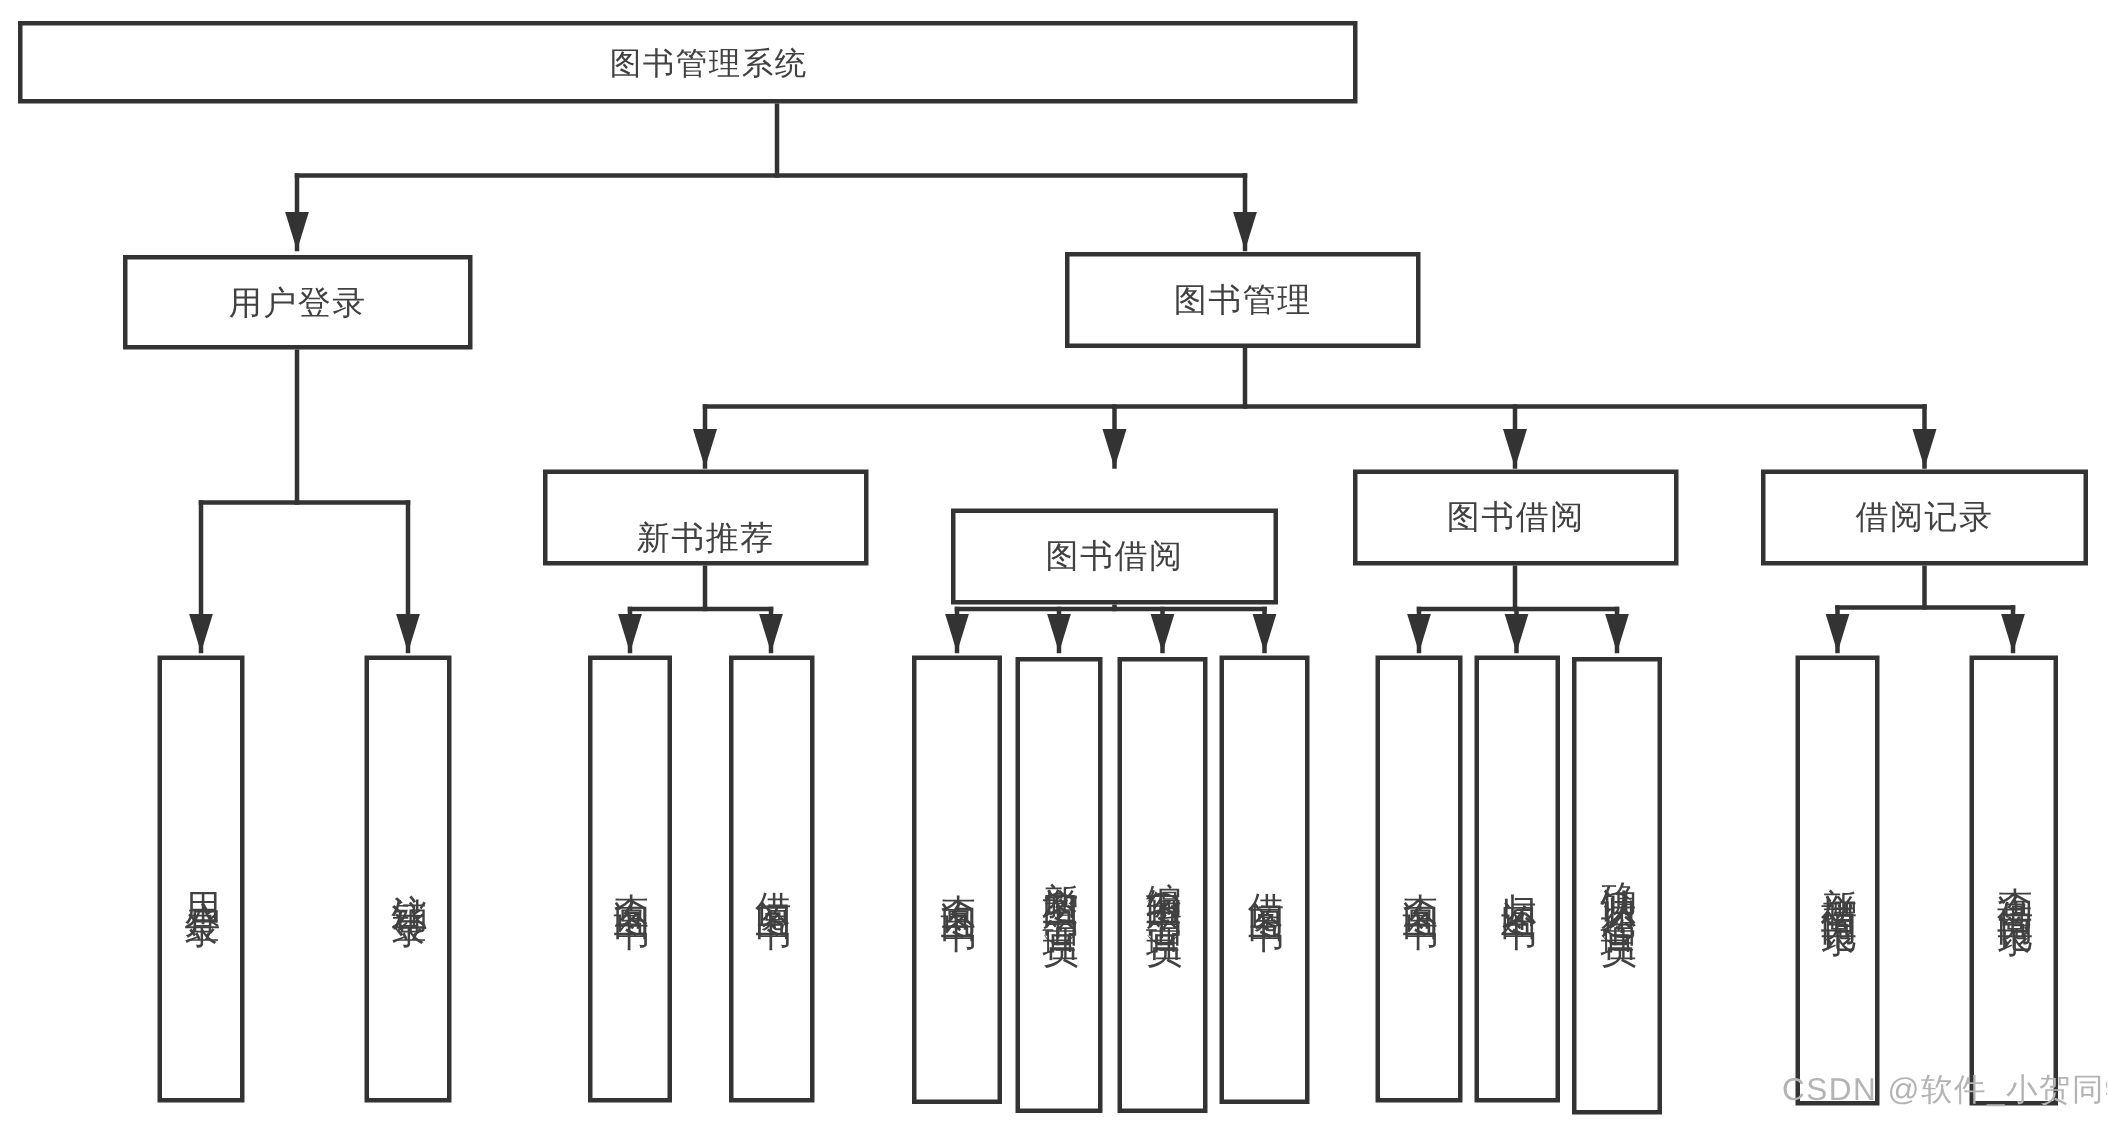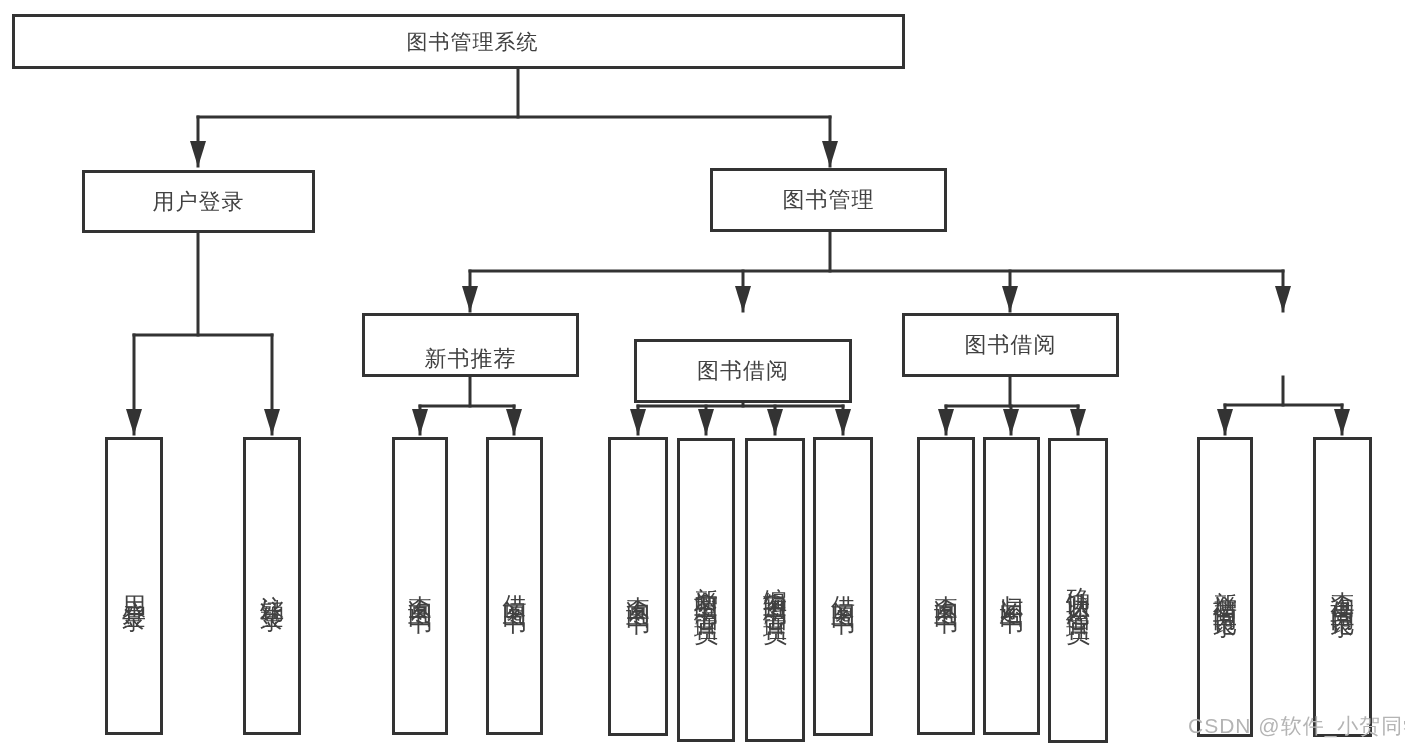--- a/index.html
+++ b/index.html
@@ -127,20 +127,23 @@
 
   <div class="box h" style="left:362px; top:313px; width:217px; height:64px;align-items:flex-end;">
     <span>新书推荐</span>
   </div>
   <div class="box h" style="left:634px; top:313px; width:218px; height:64px;margin-top:26px;">
     <span>图书借阅</span>
   </div>
   <div class="box h" style="left:902px; top:313px; width:217px; height:64px;">
     <span>图书借阅</span>
   </div>
+  <div class="box h" style="left:1174px; top:313px; width:218px; height:64px;">
+    <span>借阅记录</span>
+  </div>
 
   <div class="box v" style="left:105px; top:437px; width:58px; height:298px;">
     <span class="vtext">用户登录</span>
   </div>
   <div class="box v" style="left:243px; top:437px; width:58px; height:298px;">
     <span class="vtext">注销登录</span>
   </div>
 
   <div class="box v" style="left:392px; top:437px; width:56px; height:298px;">
     <span class="vtext">查询图书</span>

